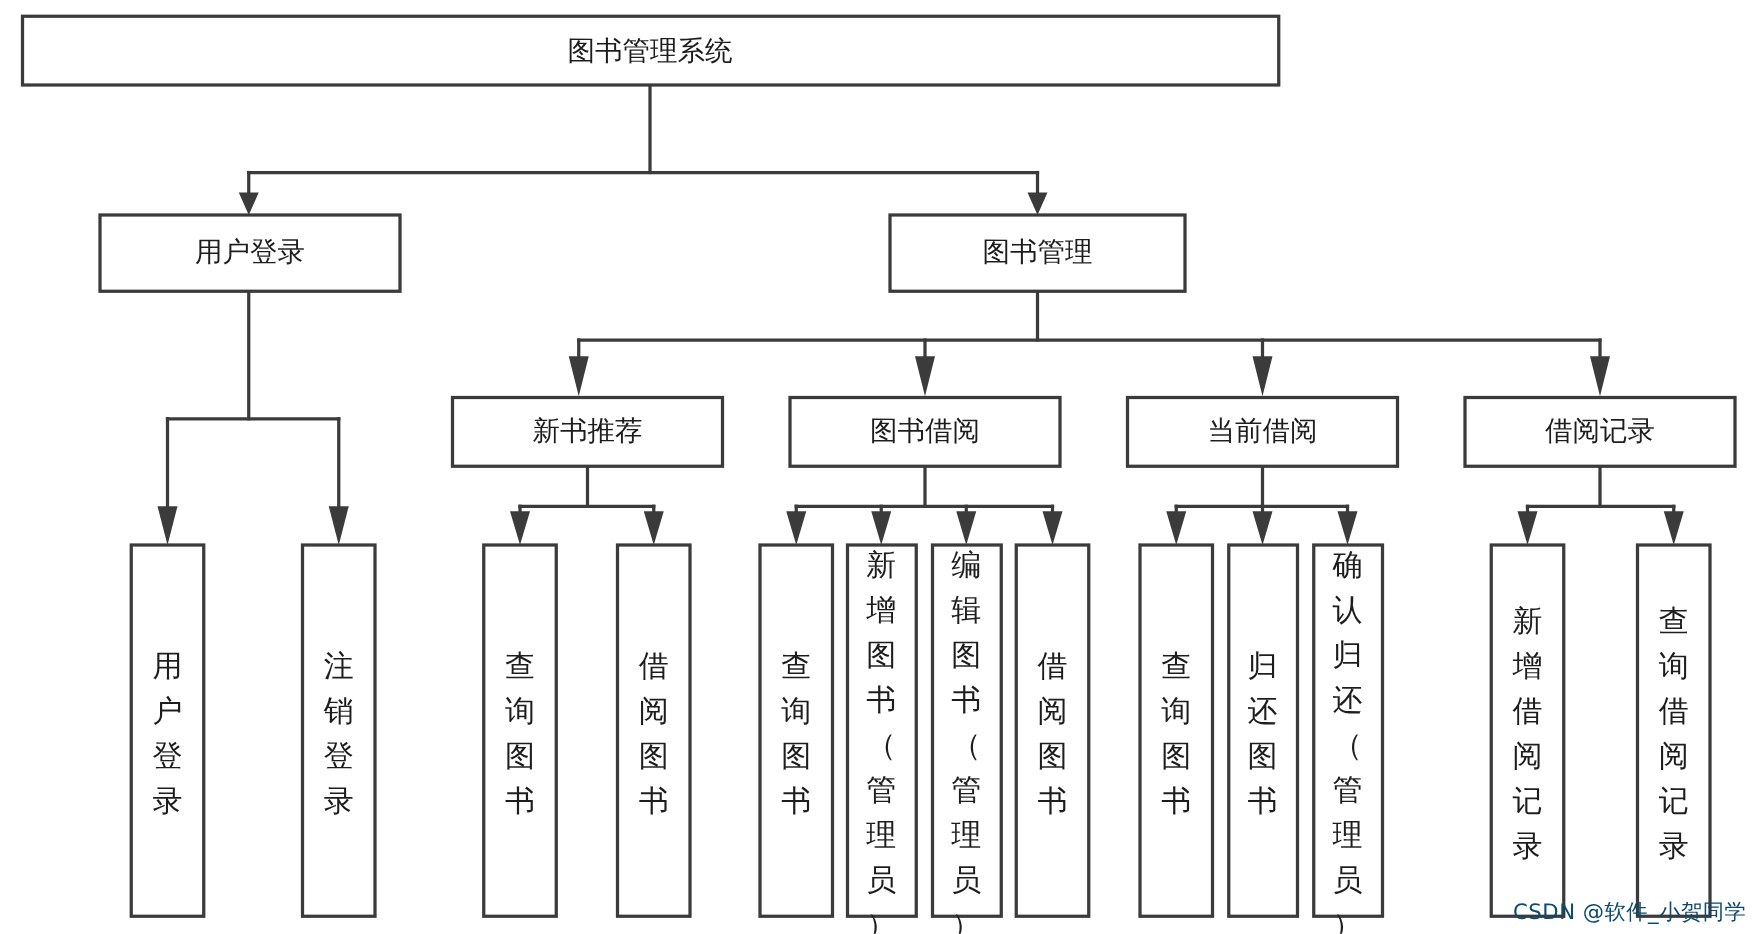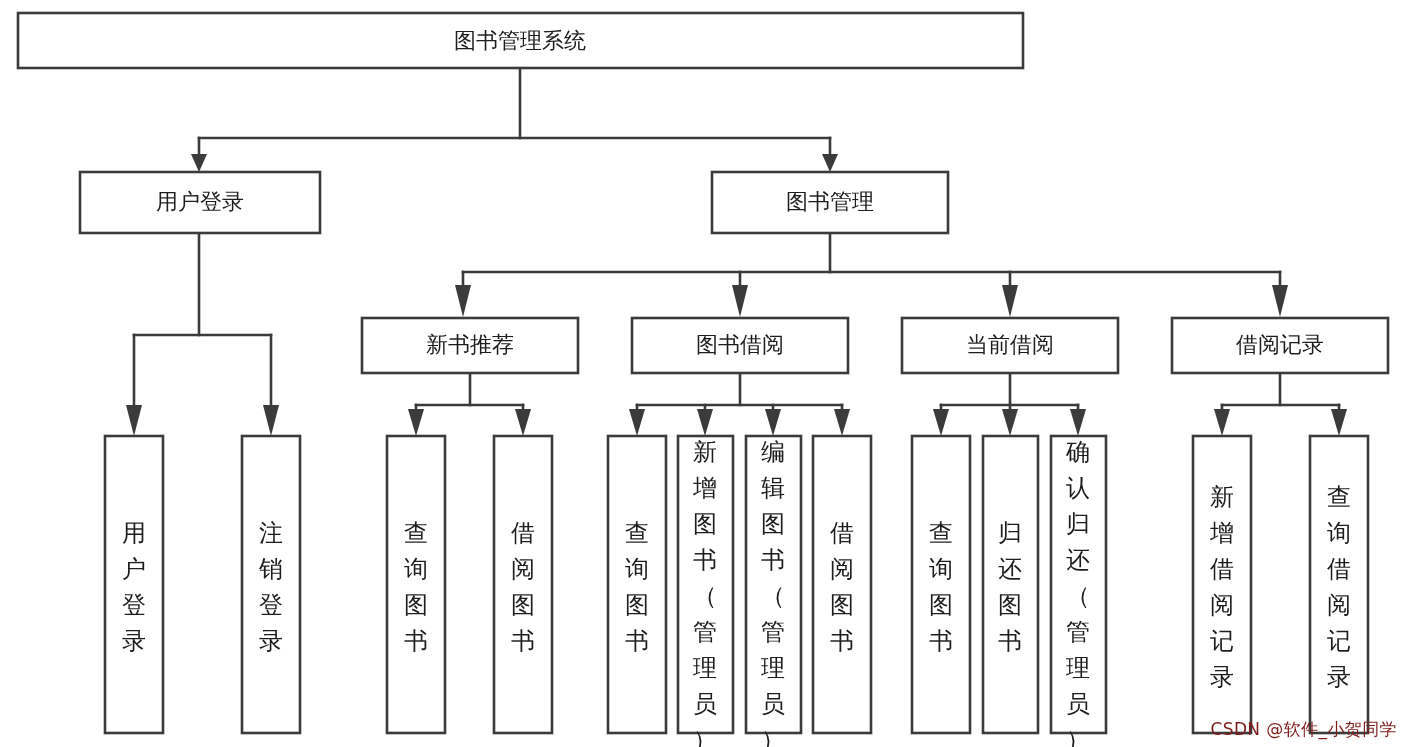--- a/index.html
+++ b/index.html
@@ -15,21 +15,21 @@
   }
   .leaf-label{
     font-family:"DejaVu Sans","Liberation Sans",sans-serif;
     font-size:24px;fill:#1d1d1d;text-anchor:middle;
   }
   .edge{stroke:#3b3b3b;stroke-width:2.6;fill:none;stroke-linecap:square;}
   .arrow-head{fill:#3b3b3b;stroke:none;}
   .watermark{
     position:absolute;right:8px;bottom:6px;
     font-family:"DejaVu Sans","Liberation Sans",sans-serif;
-    font-size:17px;color:#7f1d1d;white-space:nowrap;
+    font-size:17px;color:#0c4a6e;white-space:nowrap;
     letter-spacing:0.4px;pointer-events:none;
   }
 </style>
 </head>
 <body>
 
 <svg id="diagram" viewBox="0 0 1405 747" xmlns="http://www.w3.org/2000/svg">
 
   <g>
 

